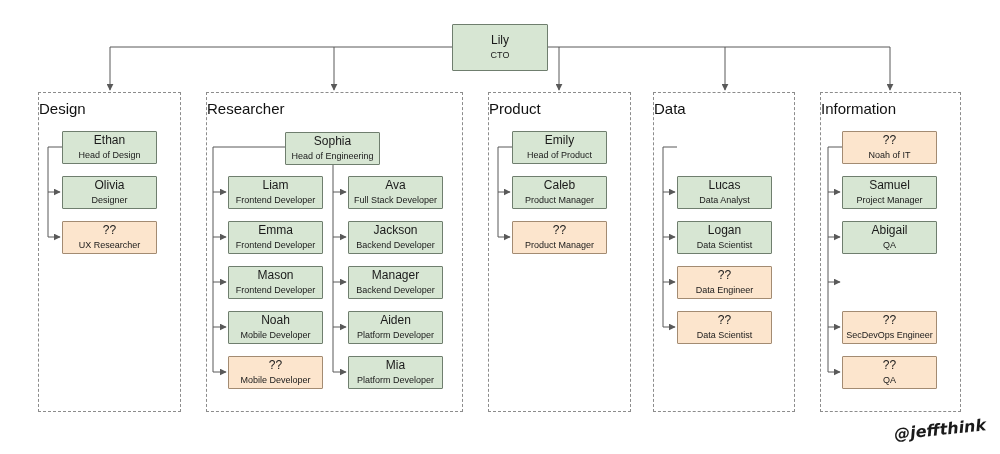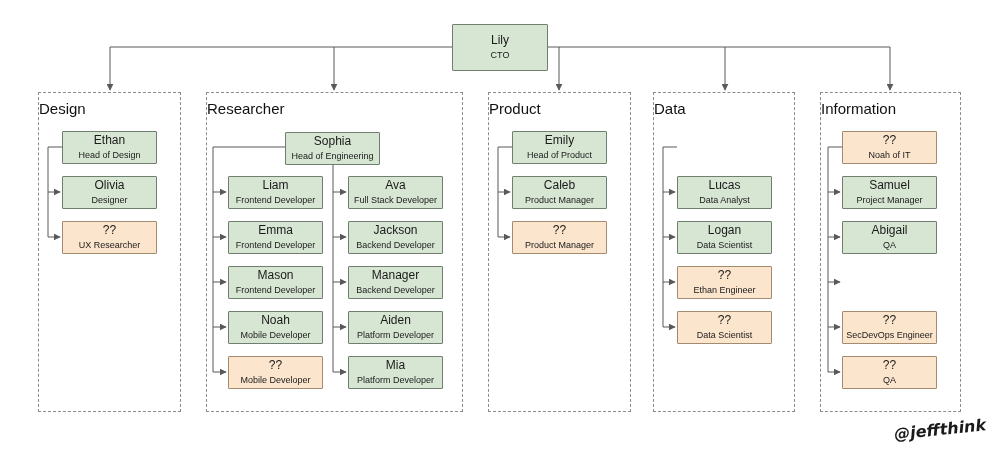--- a/index.html
+++ b/index.html
@@ -186,21 +186,21 @@
   <div class="node filled" style="left:677px;top:176px">
     <div class="name">Lucas</div>
     <div class="role">Data Analyst</div>
   </div>
   <div class="node filled" style="left:677px;top:221px">
     <div class="name">Logan</div>
     <div class="role">Data Scientist</div>
   </div>
   <div class="node vacant" style="left:677px;top:266px">
     <div class="name">??</div>
-    <div class="role">Ethan Engineer</div>
+    <div class="role">Data Engineer</div>
   </div>
   <div class="node vacant" style="left:677px;top:311px">
     <div class="name">??</div>
     <div class="role">Data Scientist</div>
   </div>
 
   <div class="node vacant" style="left:842px;top:131px">
     <div class="name">??</div>
     <div class="role">Noah of IT</div>
   </div>

